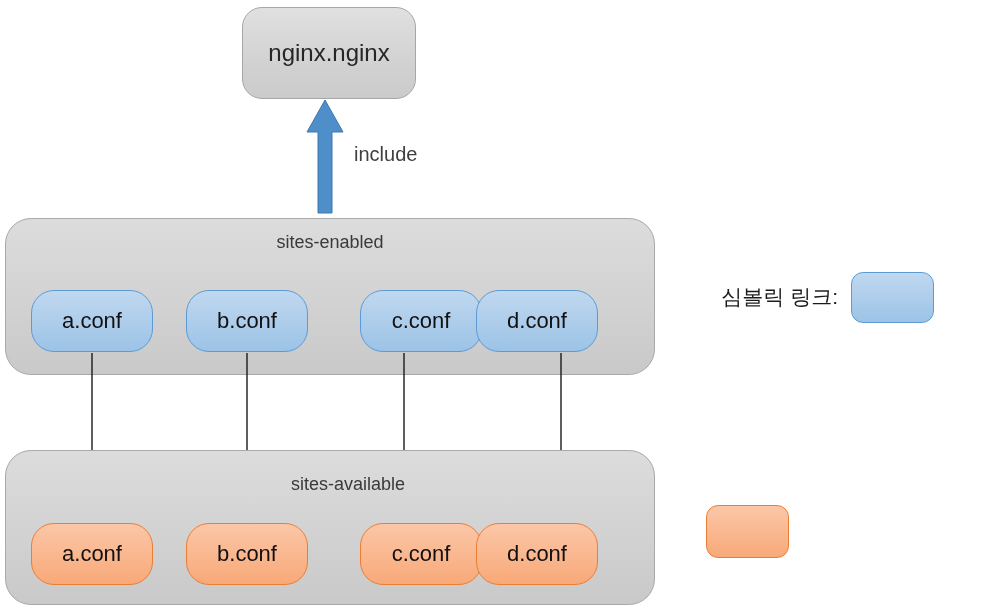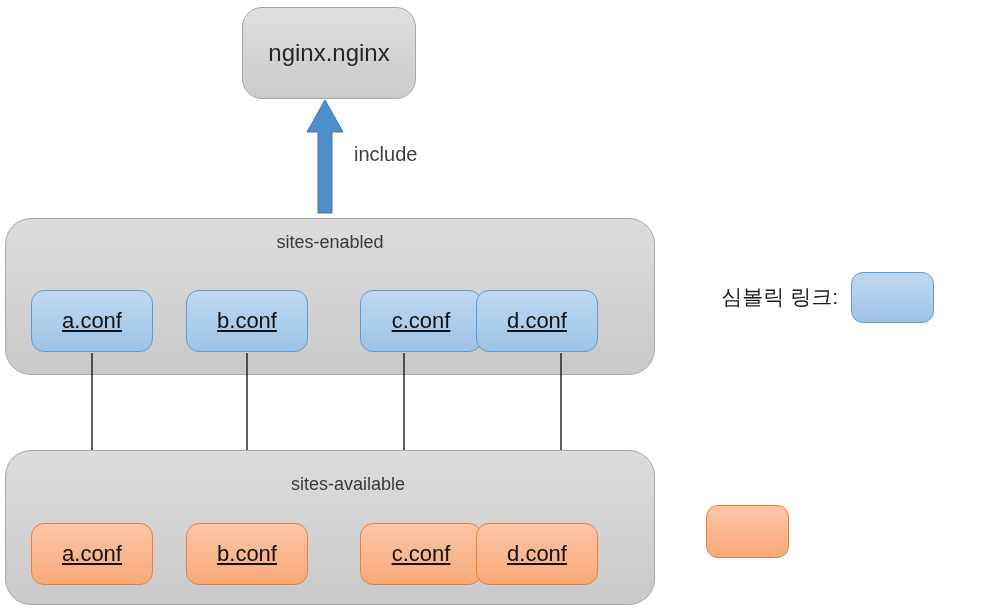--- a/index.html
+++ b/index.html
@@ -29,22 +29,22 @@
   .dir-available{top:450px;height:155px;}
   .dir-title{
     position:absolute;left:0;right:0;text-align:center;
     font-size:18px;color:#3a3a3a;
   }
   .dir-enabled .dir-title{top:13px;}
   .dir-available .dir-title{top:23px;margin-left:36px;}
   
   .file-box{
     position:absolute;width:122px;height:62px;box-sizing:border-box;
-    border-radius:13px;display:flex;align-items:center;justify-content:center;
-    font-size:22px;color:#111;text-decoration:underline;
+    border-radius:23px;display:flex;align-items:center;justify-content:center;
+    font-size:22px;color:#111;
   }
   .file-blue{
     top:290px;
     border:1.5px solid var(--symbolic-link-border,#5b9bd5);
     background:linear-gradient(180deg,#c0d8f0 0%,var(--symbolic-link-fill,#9cc3e6) 100%);
   }
   .file-orange{
     top:523px;
     border:1.5px solid var(--config-file-border,#ed7d31);
     background:linear-gradient(180deg,#fbc7a8 0%,var(--config-file-fill,#f8a978) 100%);

